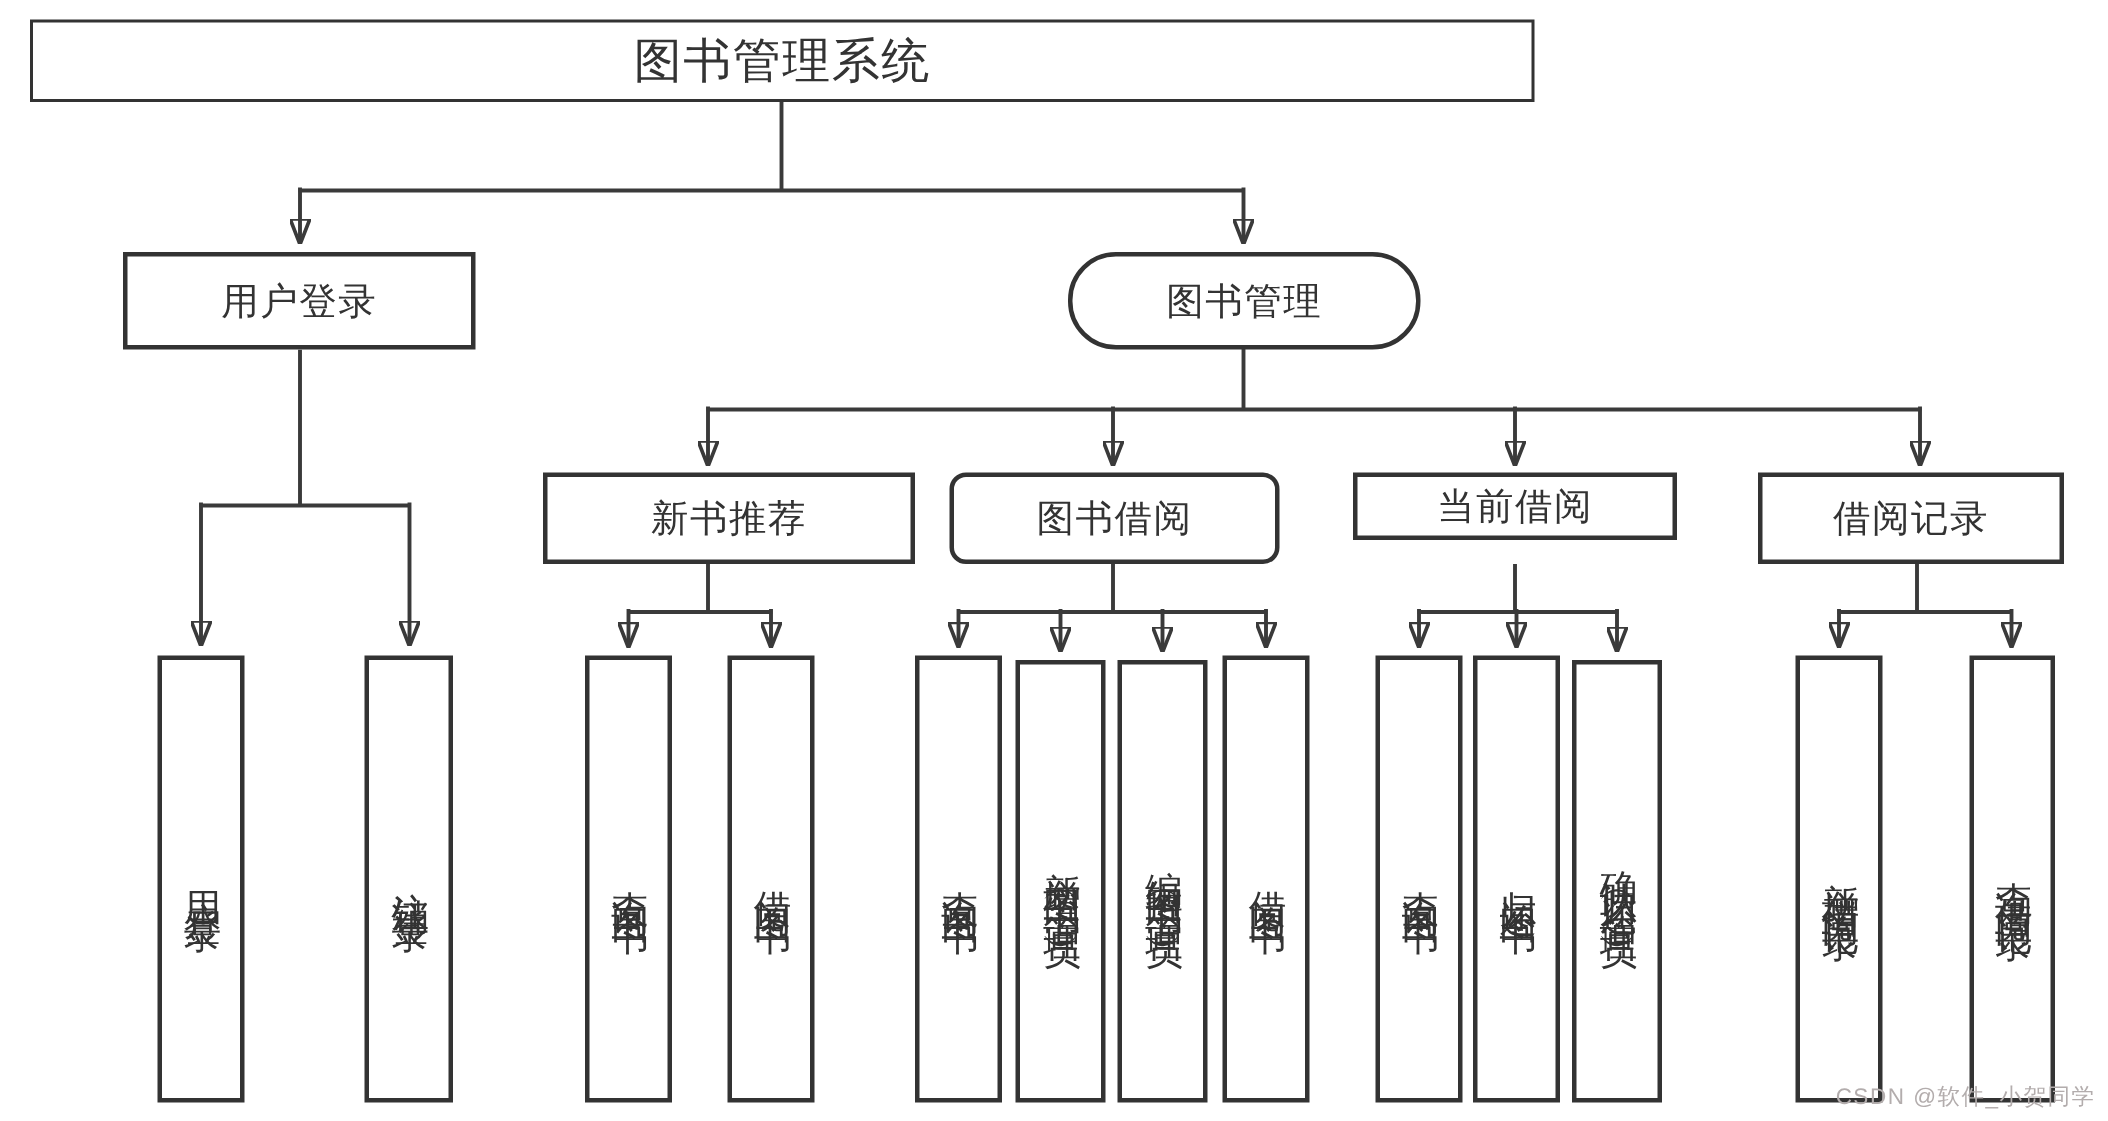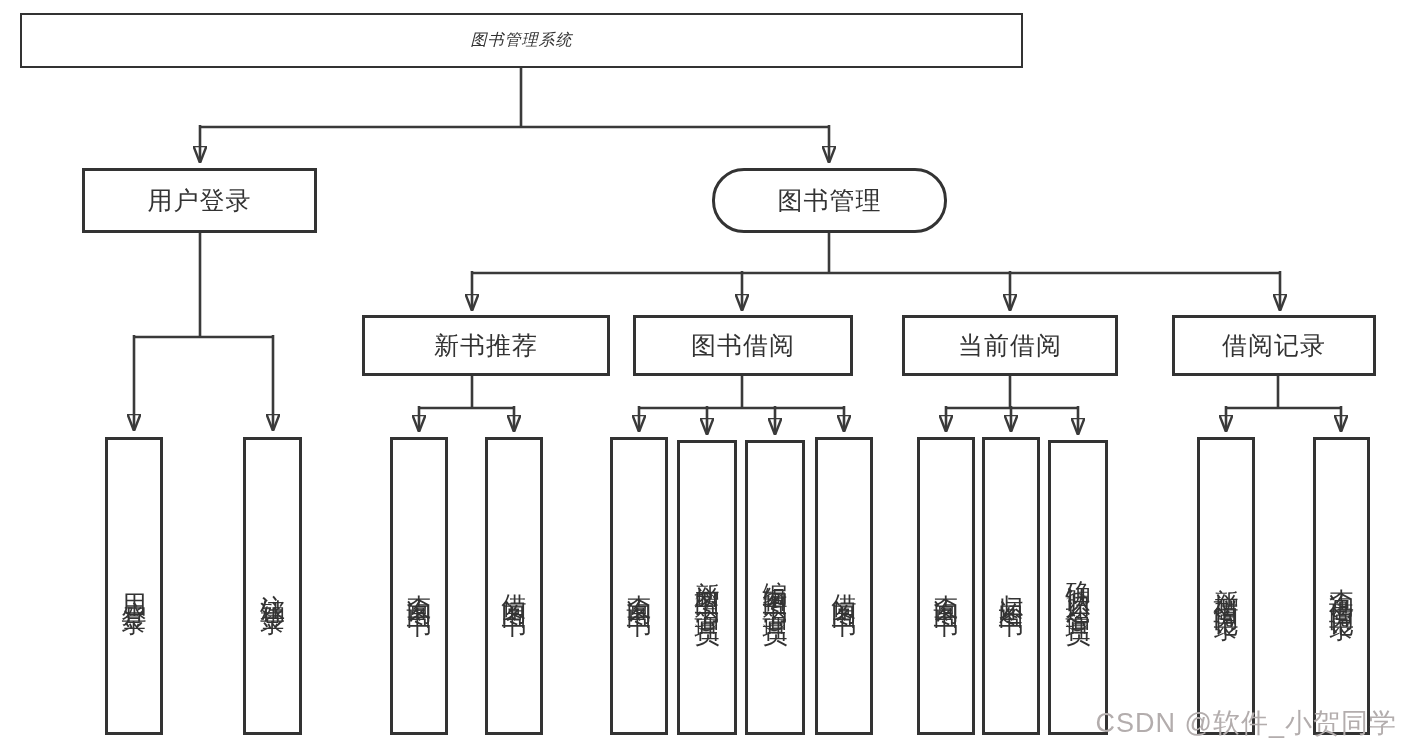--- a/index.html
+++ b/index.html
@@ -36,58 +36,57 @@
     align-items: center;
     justify-content: center;
     z-index: 2;
   }
   .hbox {
     font-size: 25px;
     letter-spacing: 1px;
   }
   .rootbox {
     border-width: 2.5px;
-    font-size: 16px;
-    font-style: italic;
+    font-size: 32px;
   }
   .leaf span {
     writing-mode: vertical-rl;
     text-orientation: mixed;
     font-size: 25px;
     line-height: 1;
     letter-spacing: 6px;
     white-space: nowrap;
   }
   
   .n-root            { left: 20px;   top: 13px;  width: 1003px; height: 55px; }
   .n-user-login      { left: 82px;   top: 168px; width: 235px;  height: 65px; }
   .n-book-mgmt       { left: 712px;  top: 168px; width: 235px;  height: 65px; border-radius: 32px; }
   .n-new-book-rec    { left: 362px;  top: 315px; width: 248px;  height: 61px; }
-  .n-book-borrow     { left: 633px;  top: 315px; width: 220px;  height: 61px; }
-  .n-current-borrow  { left: 902px;  top: 315px; width: 216px;  height: 61px; text-align: right; }
+  .n-book-borrow     { left: 633px;  top: 315px; width: 220px;  height: 61px; border-radius: 11px; }
+  .n-current-borrow  { left: 902px;  top: 315px; width: 216px;  height: 45px; text-align: right; }
   .n-borrow-record   { left: 1172px; top: 315px; width: 204px;  height: 61px; }
   .n-ul-user-login   { left: 105px;  top: 437px; width: 58px;   height: 298px; }
   .n-ul-logout       { left: 243px;  top: 437px; width: 59px;   height: 298px; }
   .n-nb-query-book   { left: 390px;  top: 437px; width: 58px;   height: 298px; }
   .n-nb-borrow-book  { left: 485px;  top: 437px; width: 58px;   height: 298px; }
   .n-bb-query-book   { left: 610px;  top: 437px; width: 58px;   height: 298px; }
   .n-bb-add-book     { left: 677px;  top: 440px; width: 60px;   height: 295px; }
   .n-bb-edit-book    { left: 745px;  top: 440px; width: 60px;   height: 295px; }
   .n-bb-borrow-book  { left: 815px;  top: 437px; width: 58px;   height: 298px; }
   .n-cb-query-book   { left: 917px;  top: 437px; width: 58px;   height: 298px; }
   .n-cb-return-book  { left: 982px;  top: 437px; width: 58px;   height: 298px; }
   .n-cb-confirm      { left: 1048px; top: 440px; width: 60px;   height: 295px; }
   .n-br-add-record   { left: 1197px; top: 437px; width: 58px;   height: 298px; }
   .n-br-query-record { left: 1313px; top: 437px; width: 57px;   height: 298px; }
   .watermark {
     position: absolute;
     right: 8px;
     bottom: 6px;
     color: #b3adad;
-    font-size: 27px;
+    font-size: 15px;
     letter-spacing: 1px;
     z-index: 3;
     pointer-events: none;
   }
 </style>
 </head>
 <body>
 
 <div class="canvas">
 

